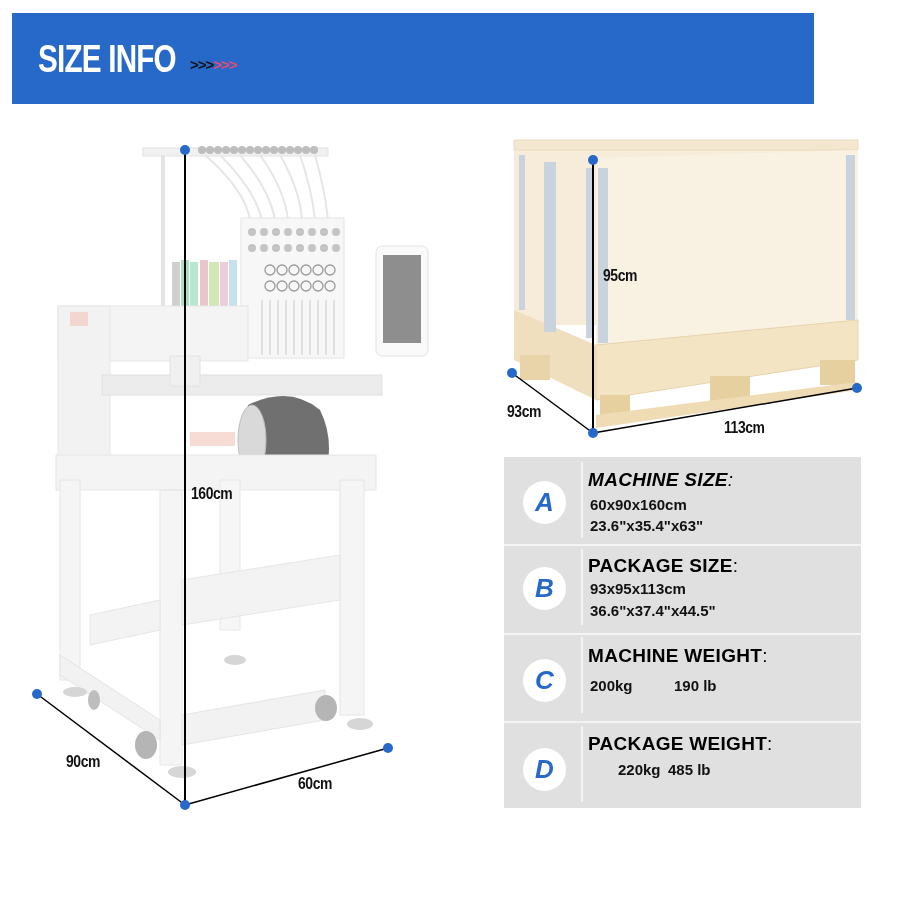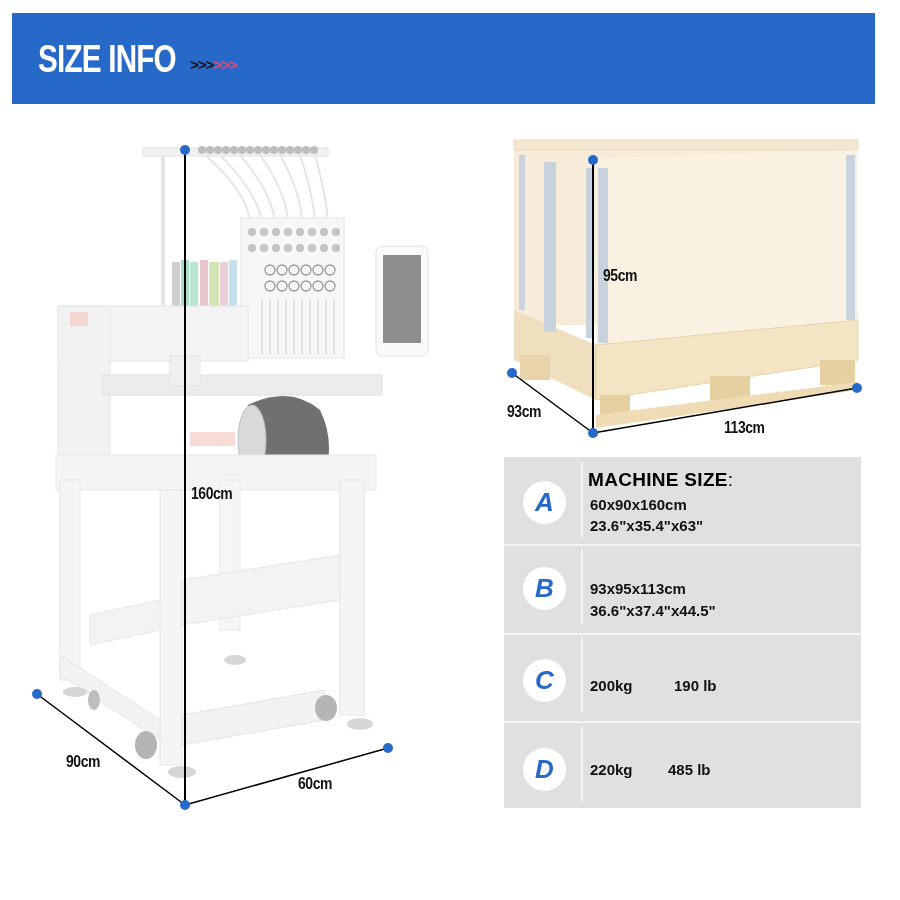--- a/index.html
+++ b/index.html
@@ -1,17 +1,17 @@
 <!DOCTYPE html>
 <html><head>
 <meta charset="utf-8">
 <style>
   html,body{margin:0;padding:0;}
   body{width:900px;height:900px;background:#ffffff;position:relative;overflow:hidden;font-family:"Liberation Sans",sans-serif;}
-  .header{position:absolute;left:12px;top:13px;width:863px;height:91px;background:#2769c9;}
+  .header{position:absolute;left:12px;top:13px;width:802px;height:91px;background:#2769c9;}
   .header-title{position:absolute;left:26px;top:24px;color:#fff;font-family:"Liberation Sans",sans-serif;font-weight:bold;font-size:38px;letter-spacing:-1px;transform:scaleX(0.78);transform-origin:left center;line-height:44px;}
   .arrows{position:absolute;left:178px;top:43px;font-weight:bold;font-size:15px;letter-spacing:-1px;}
   .arrows .a1{color:#111;}
   .arrows .a2{color:#ee4a6d;}
   .dim-label{position:absolute;font-weight:bold;font-size:17px;color:#111;transform:scaleX(0.82);transform-origin:left center;letter-spacing:-0.5px;}
   .dot{position:absolute;width:10px;height:10px;border-radius:50%;background:#2769c9;}
   svg.lines{position:absolute;left:0;top:0;}
   .panel{position:absolute;left:504px;top:457px;width:357px;height:351px;background:#e0e0e0;}
   .row{position:absolute;left:0;width:357px;height:86px;}
   .row-sep{position:absolute;left:0;width:357px;height:2px;background:#f4f4f4;}
@@ -192,41 +192,44 @@
 
   <div class="dim-label" style="left:603px;top:266px;">95cm</div>
   <div class="dim-label" style="left:507px;top:402px;">93cm</div>
   <div class="dim-label" style="left:724px;top:418px;">113cm</div>
 </div>
 
 <div class="panel">
   <div class="row" style="top:0;">
     <div class="badge" style="top:24px;">A</div>
     <div class="vsep" style="top:5px;"></div>
-    <div class="spec-title" style="top:12px;"><span>MACHINE SIZE</span><span class="colon">:</span></div>
+    <div class="spec-title" style="top:12px;font-style:italic;"><span>MACHINE SIZE</span><span class="colon">:</span></div>
     <div class="spec-line" style="top:39px;">60x90x160cm</div>
     <div class="spec-line" style="top:60px;">23.6"x35.4"x63"</div>
   </div>
   <div class="row-sep" style="top:87px;"></div>
 
   <div class="row" style="top:89px;">
     <div class="badge" style="top:21px;">B</div>
     <div class="vsep" style="top:3px;"></div>
+    <div class="spec-title" style="top:9px;"><span>PACKAGE SIZE</span><span class="colon">:</span></div>
     <div class="spec-line" style="top:34px;text-align:right;">93x95x113cm</div>
     <div class="spec-line" style="top:56px;">36.6"x37.4"x44.5"</div>
   </div>
   <div class="row-sep" style="top:176px;"></div>
 
   <div class="row" style="top:178px;">
     <div class="badge" style="top:24px;">C</div>
     <div class="vsep" style="top:2px;"></div>
+    <div class="spec-title" style="top:10px;"><span>MACHINE WEIGHT</span><span class="colon">:</span></div>
     <div class="spec-line" style="top:42px;">200kg</div>
     <div class="spec-line" style="top:42px;left:170px;">190 lb</div>
   </div>
   <div class="row-sep" style="top:264px;"></div>
 
   <div class="row" style="top:266px;">
     <div class="badge" style="top:25px;">D</div>
     <div class="vsep" style="top:3px;"></div>
-    <div class="spec-line" style="top:38px;">220kg</div>
+    <div class="spec-title" style="top:10px;"><span>PACKAGE WEIGHT</span><span class="colon">:</span></div>
+    <div class="spec-line" style="top:38px;margin-left:28px;">220kg</div>
     <div class="spec-line" style="top:38px;left:164px;">485 lb</div>
   </div>
 </div>
 
 </body></html>

